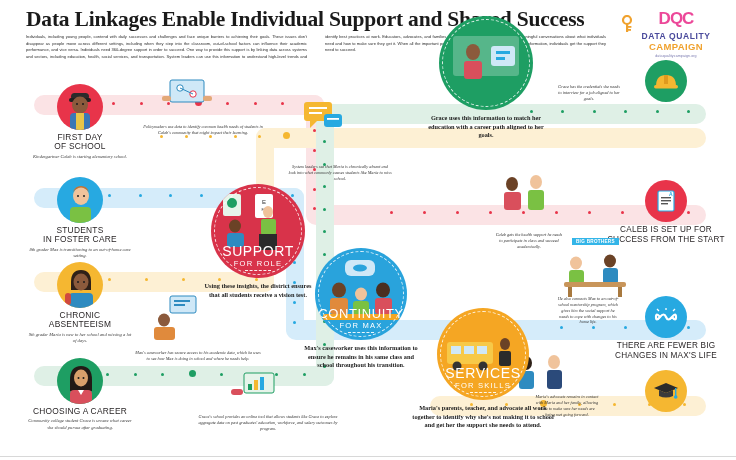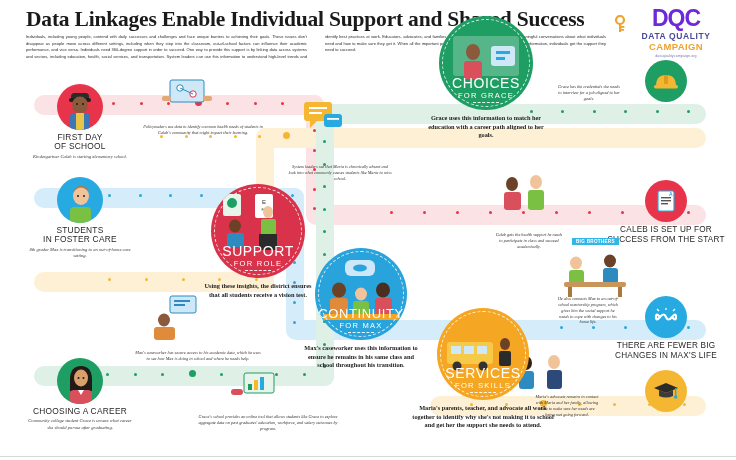--- a/index.html
+++ b/index.html
@@ -19,21 +19,21 @@
     line-height:1.05;
   }
   .hdr-body{
     position:absolute; left:26px; top:34px; width:580px;
     font-size:4.05px; line-height:1.62; color:#2b2b2b; text-align:justify;
     column-count:2; column-gap:18px;
   }
   
   .logo{ position:absolute; right:14px; top:6px; width:92px; text-align:center; }
   .logo-mark{ display:flex; align-items:center; justify-content:center; height:25px; }
-  .logo-dqc{ font-family:"Liberation Sans", sans-serif; font-weight:bold; font-size:23px; color:#6d28d9; letter-spacing:-1px; line-height:1;}
+  .logo-dqc{ font-family:"Liberation Sans", sans-serif; font-weight:bold; font-size:17px; color:#ec4899; letter-spacing:-1px; line-height:1;}
   .logo-key{ position:relative; width:0; }
   .logo-key svg{ position:absolute; left:-38px; top:-4px; }
   .logo-l1{ font-size:8.5px; font-weight:bold; color:#4a4a9c; letter-spacing:0.6px; line-height:1.25;}
   .logo-l2{ font-size:9.5px; font-weight:bold; color:#f0a22e; letter-spacing:0.4px; line-height:1.1;}
   .logo-url{ font-size:3.6px; color:#7b7bb0; margin-top:2px; letter-spacing:0.1px;}
 
   
   .band{ position:absolute; border-radius:13px; z-index:0; }
 
   
@@ -284,20 +284,35 @@
         <rect x="13" y="30" width="21" height="16" rx="4" fill="#7ac143"></rect>
         <circle cx="21" cy="19" r="1" fill="#222"></circle>
         <circle cx="27" cy="19" r="1" fill="#222"></circle>
       </svg>
     </div>
     <div class="ptitle" style="white-space:pre-line;">STUDENTS
 IN FOSTER CARE</div>
     <div class="pdesc">8th grader Max is transitioning to an out-of-home care setting.</div>
   </div>
 
+  <div class="persona" style="left:18px; top:262px;">
+    <div class="avatar" style="background:#f5b731;">
+      <svg width="46" height="46" viewBox="0 0 46 46">
+        <path d="M14 20 Q14 8 24 8 Q34 8 34 20 L34 28 L14 28Z" fill="#2e2018"></path>
+        <ellipse cx="24" cy="20" rx="7.5" ry="8.5" fill="#8b5a3c"></ellipse>
+        <rect x="12" y="31" width="24" height="15" rx="4" fill="#2e8bc0"></rect>
+        <rect x="8" y="31" width="6" height="12" rx="3" fill="#d0493f"></rect>
+        <circle cx="21" cy="20" r="1" fill="#1b1b1b"></circle>
+        <circle cx="27" cy="20" r="1" fill="#1b1b1b"></circle>
+      </svg>
+    </div>
+    <div class="ptitle" style="white-space:pre-line;">CHRONIC
+ABSENTEEISM</div>
+    <div class="pdesc">9th grader Maria is new to her school and missing a lot of days.</div>
+  </div>
 
   <div class="persona" style="left:18px; top:358px;">
     <div class="avatar" style="background:#1e9e63;">
       <svg width="46" height="46" viewBox="0 0 46 46">
         <path d="M13 22 Q13 8 24 8 Q35 8 35 22 L35 33 L13 33Z" fill="#221a16"></path>
         <ellipse cx="24" cy="20" rx="7" ry="8.5" fill="#d9a06b"></ellipse>
         <rect x="13" y="32" width="22" height="14" rx="4" fill="#d94f5c"></rect>
         <path d="M21 32 L24 37 L27 32Z" fill="#fff"></path>
         <circle cx="21.5" cy="20" r="1" fill="#1b1b1b"></circle>
         <circle cx="26.5" cy="20" r="1" fill="#1b1b1b"></circle>
@@ -356,25 +371,20 @@
   <div class="badge" style="left:424px; top:16px; width:124px;">
     <div class="circ" style="width:94px;height:94px;margin:0 auto;background:#1e9e63;">
       <svg width="94" height="94" viewBox="0 0 94 94" style="position:absolute;top:6px;">
         <rect x="14" y="14" width="66" height="40" rx="3" fill="#fff" opacity=".25"></rect>
         <ellipse cx="34" cy="30" rx="7" ry="8" fill="#8b5a3c"></ellipse>
         <rect x="25" y="39" width="18" height="18" rx="3" fill="#d94f5c"></rect>
         <rect x="52" y="24" width="24" height="20" rx="3" fill="#cfe8f7"></rect>
         <rect x="57" y="29" width="14" height="3" fill="#27a9e1"></rect>
         <rect x="57" y="35" width="9" height="3" fill="#27a9e1"></rect>
       </svg>
-      <div class="blabel">
-        <div class="b1">CHOICES</div>
-        <div class="b2">FOR GRACE</div>
-        <div class="bdash"></div>
-      </div>
     </div>
     <div class="bcap" style="width:124px;">Grace uses this information to match her education with a career path aligned to her goals.</div>
   </div>
 
   <div class="badge" style="left:196px; top:184px; width:124px;">
     <div class="circ" style="width:94px;height:94px;margin:0 auto;background:#d8334a;">
       <svg width="94" height="94" viewBox="0 0 94 94" style="position:absolute;top:4px;">
         <rect x="12" y="6" width="18" height="22" rx="2" fill="#e6f4ea"></rect>
         <circle cx="21" cy="15" r="5" fill="#1e9e63"></circle>
         <rect x="44" y="6" width="18" height="24" rx="2" fill="#fff"></rect>

